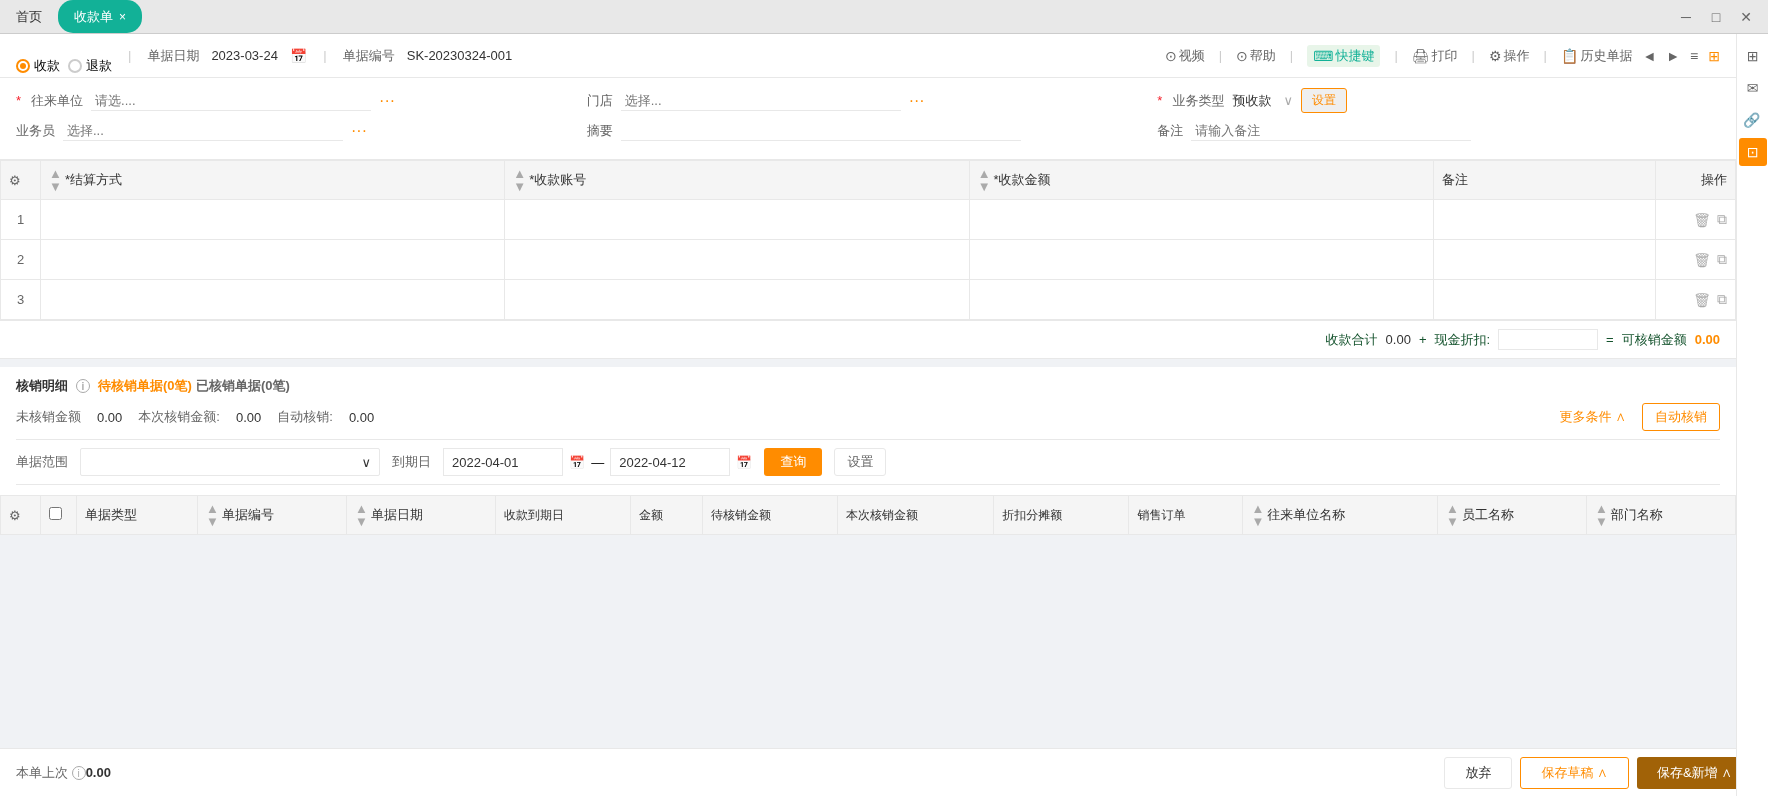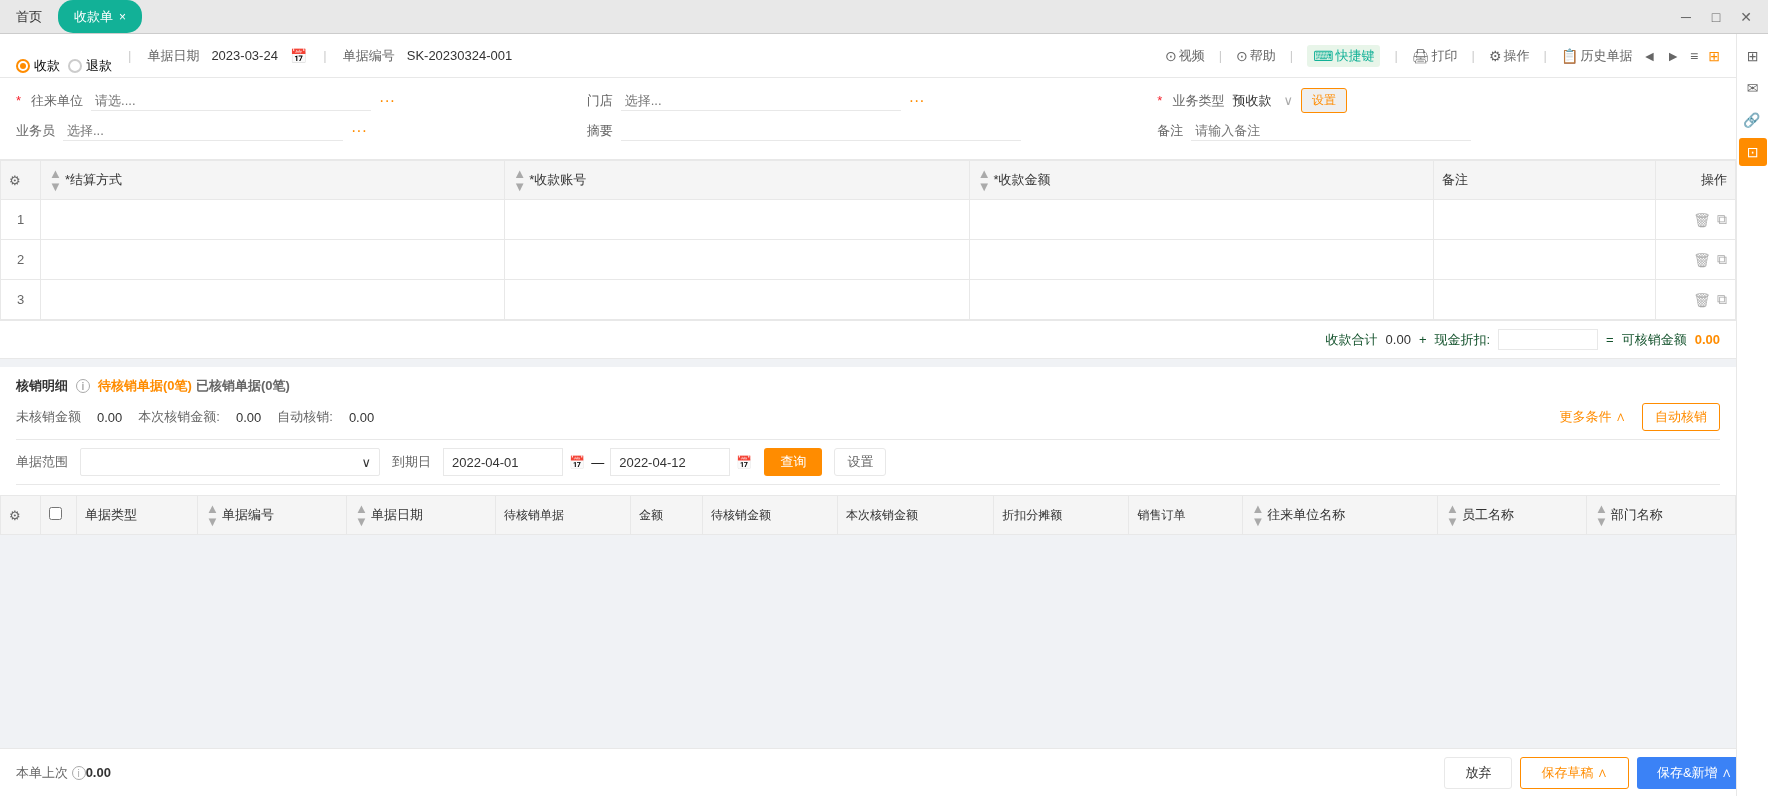--- a/index.html
+++ b/index.html
@@ -181,21 +181,21 @@
     .btn-abandon {
       border: 1px solid #e8e8e8; color: #333; background: #fff;
       padding: 6px 20px; border-radius: 3px; cursor: pointer; font-size: 13px;
     }
     .btn-draft {
       border: 1px solid #ff8c00; color: #ff8c00; background: #fff;
       padding: 6px 20px; border-radius: 3px; cursor: pointer; font-size: 13px;
       display: flex; align-items: center; gap: 4px;
     }
     .btn-save {
-      background: #3b82f6; color: #fff; border: none;
+      background: #a16207; color: #fff; border: none;
       padding: 6px 20px; border-radius: 3px; cursor: pointer; font-size: 13px;
       display: flex; align-items: center; gap: 4px;
     }
 
     
     .right-sidebar {
       position: fixed; right: 0; top: 34px; bottom: 0;
       width: 32px; background: #fff;
       border-left: 1px solid #e8e8e8;
       display: flex; flex-direction: column; align-items: center;
@@ -480,21 +480,21 @@
           </th>
           <th>
             <div class="col-header">
               <div class="sort-arrows">
                   <span>▲</span>
                   <span>▼</span>
                 </div>
               <span>单据日期</span>
             </div>
           </th>
-          <th>待核销单据</th>
+          <th>收款到期日</th>
           <th>金额</th>
           <th>待核销金额</th>
           <th>本次核销金额</th>
           <th>折扣分摊额</th>
           <th>销售订单</th>
           <th>
             <div class="col-header">
               <div class="sort-arrows">
                   <span>▲</span>
                   <span>▼</span>

